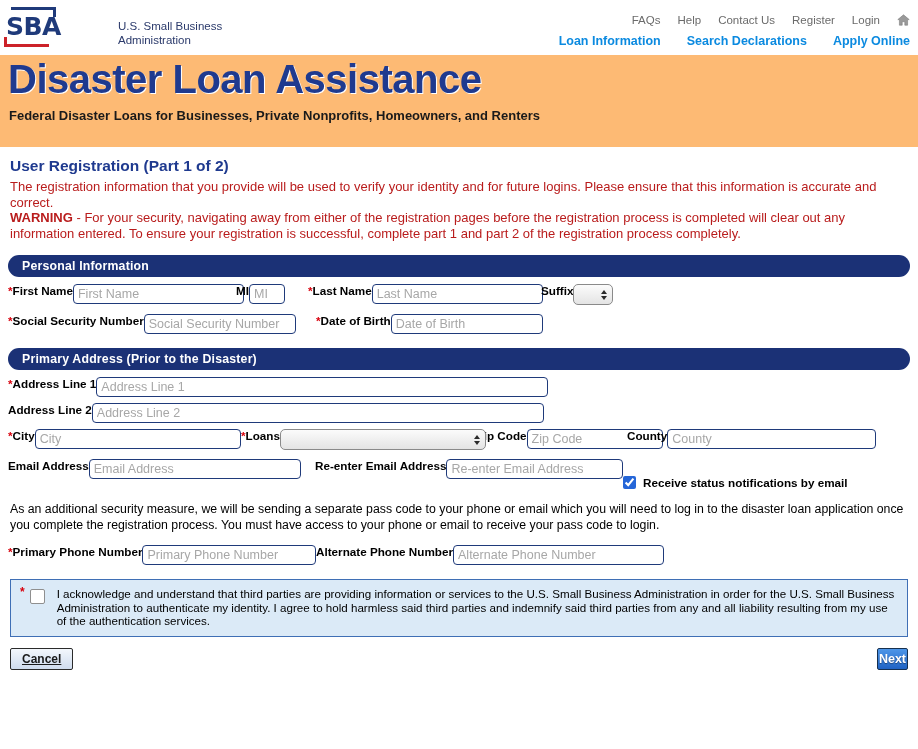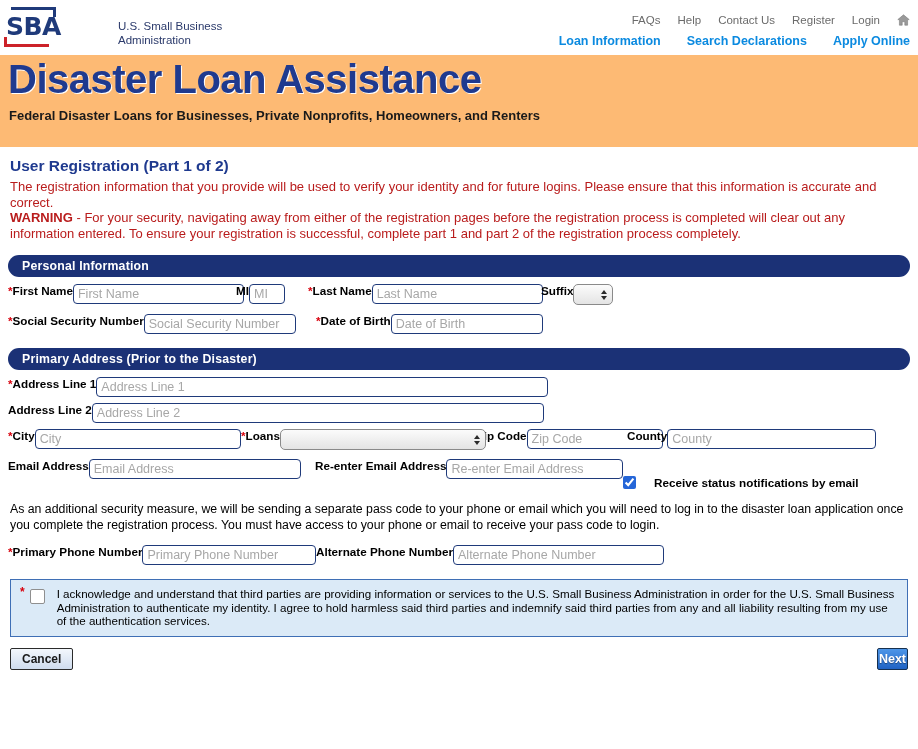--- a/index.html
+++ b/index.html
@@ -224,21 +224,21 @@
     width: 0; height: 0;
     border-left: 3.5px solid transparent;
     border-right: 3.5px solid transparent;
   }
   .sel-arrows i.up { border-bottom: 4px solid #2a2a2a; }
   .sel-arrows i.dn { border-top: 4px solid #2a2a2a; }
 
   .cb-line {
     display: flex;
     align-items: center;
-    gap: 18px;
+    gap: 7px;
   }
   .cb-label {
     font-size: 11.7px;
     font-weight: bold;
   }
   input.cb {
     width: 13px;
     height: 13px;
     margin: 0;
     accent-color: #2566d8;
@@ -284,20 +284,21 @@
   .btn-cancel {
     font-family: "Liberation Sans", sans-serif;
     font-size: 12px;
     font-weight: bold;
     color: #1a1a1a;
     background: linear-gradient(to bottom, #f3f7fc 0%, #cfdcee 100%);
     border: 1px solid #2b2b2b;
     border-radius: 2px;
     padding: 3px 11px;
     cursor: pointer;
+    text-decoration: underline;
   }
   .btn-next {
     font-family: "Liberation Sans", sans-serif;
     font-size: 12.5px;
     font-weight: bold;
     color: #ffffff;
     background: linear-gradient(to bottom, #4d96e8 0%, #1f63c4 100%);
     border: 1px solid #16304f;
     border-radius: 2px;
     padding: 3px 1px;

